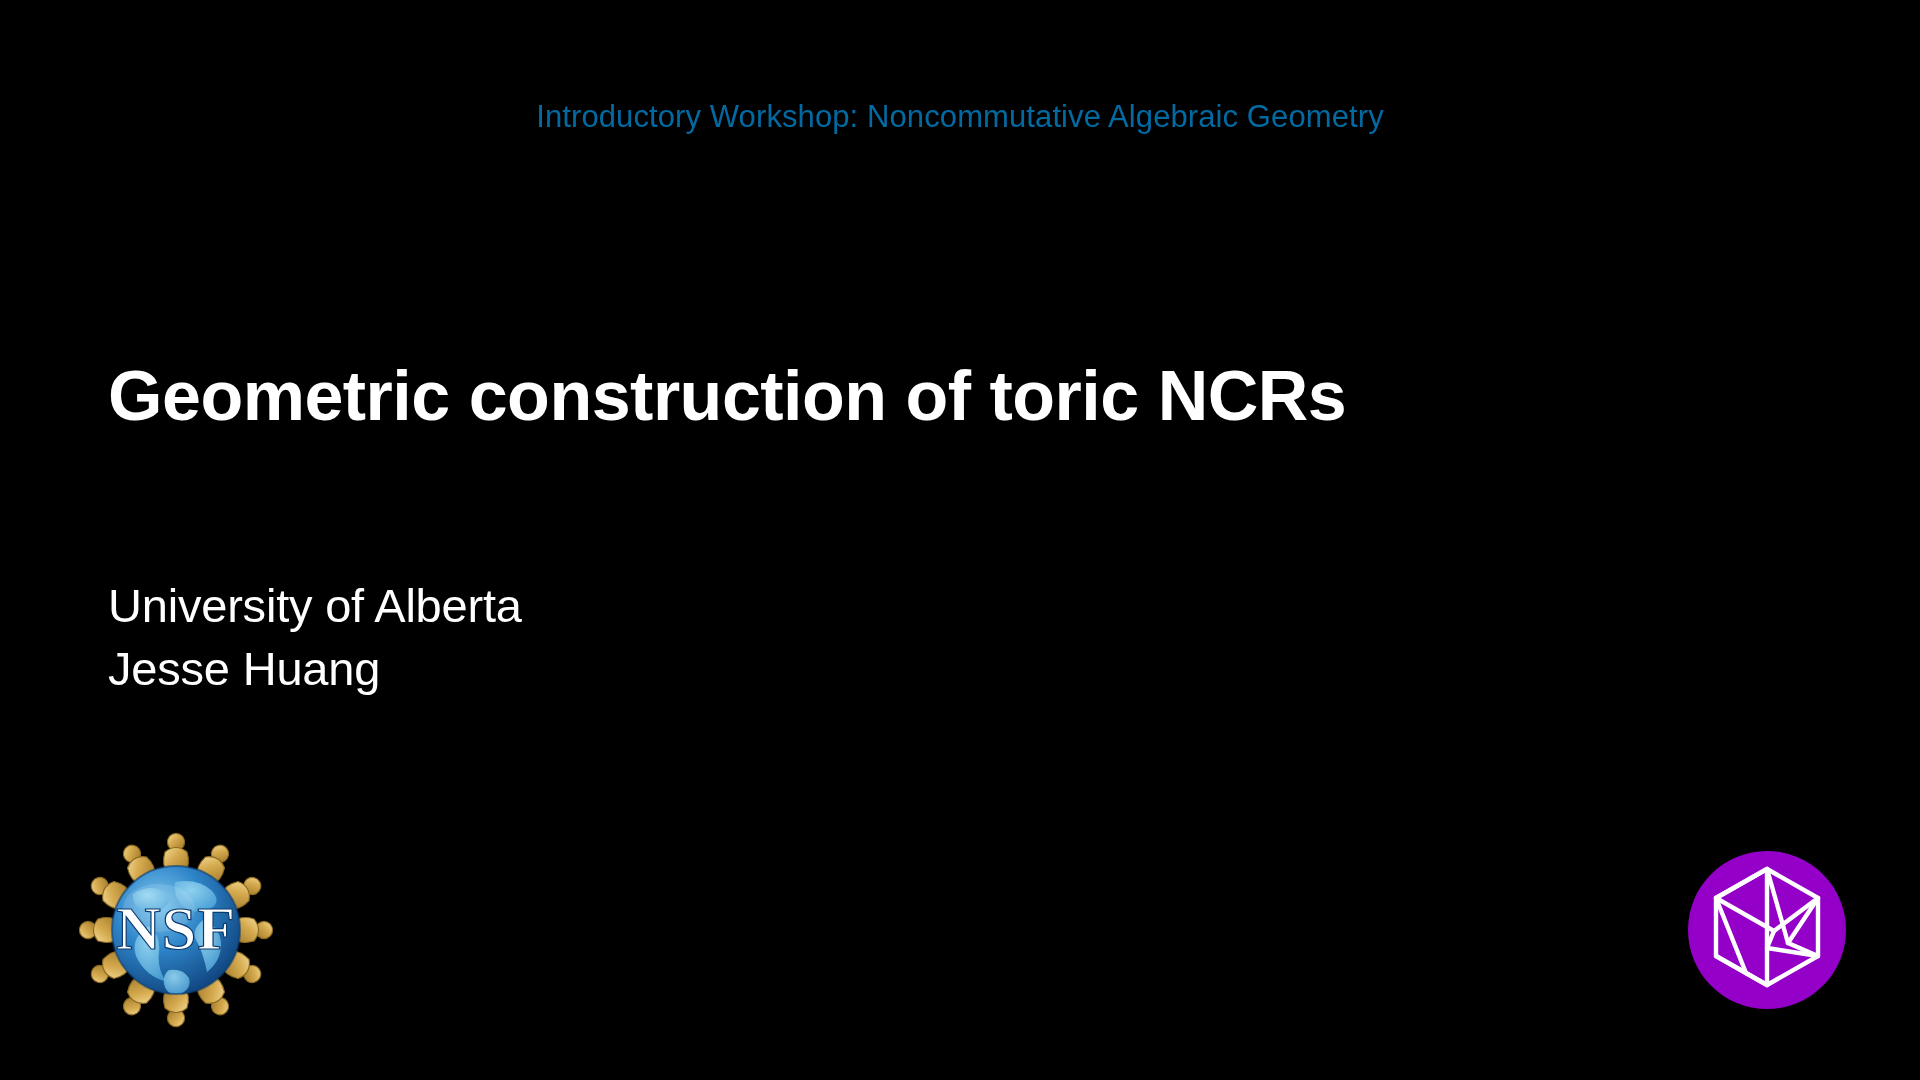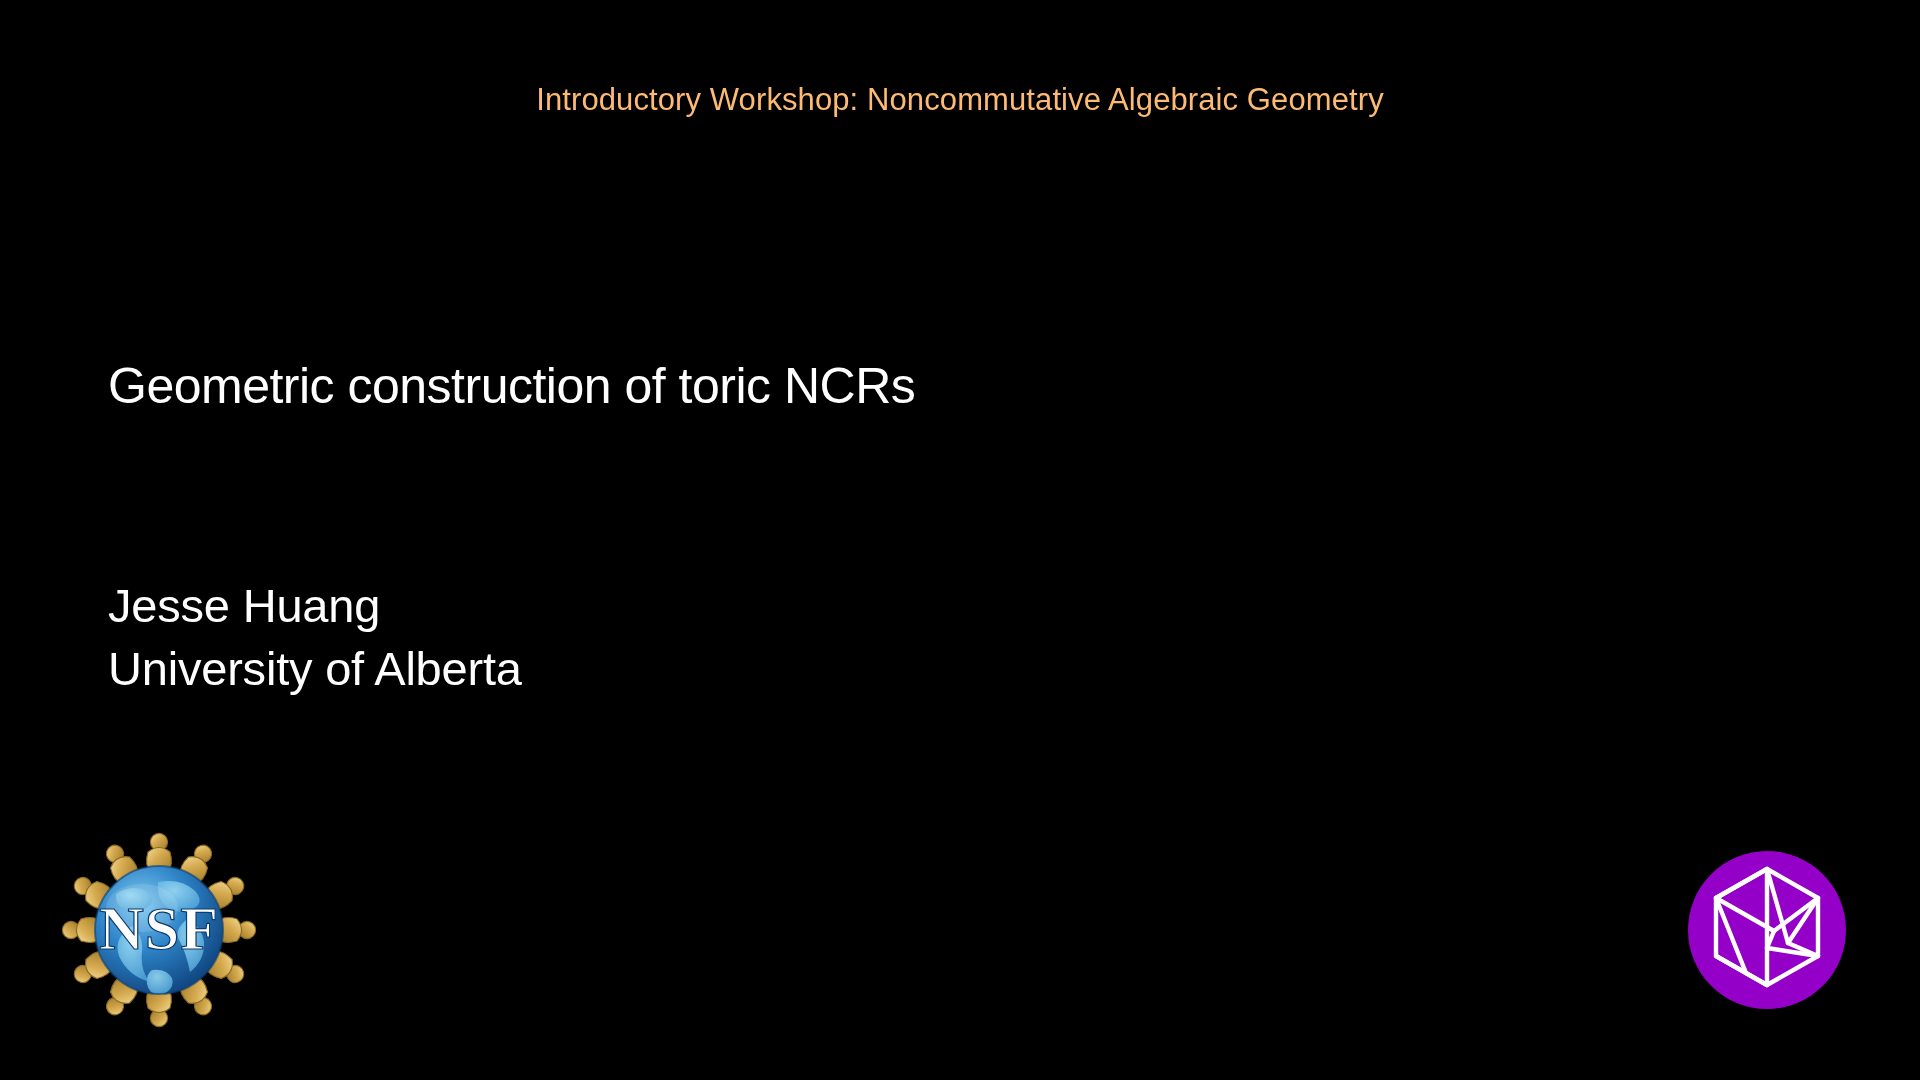--- a/index.html
+++ b/index.html
@@ -31,30 +31,31 @@
     left: 0;
     width: 1920px;
     text-align: center;
     line-height: 1.45;
   }
   .header-line {
     display: block;
     font-size: 31px;
     font-weight: 400;
     letter-spacing: 0.1px;
-    color: #fdba74;
+    color: #0369a1;
+    margin-top: 17px;
   }
 
   
   .title {
     position: absolute;
     left: 108px;
     top: 360px;
-    font-size: 50px;
-    font-weight: 400;
+    font-size: 70px;
+    font-weight: 700;
     letter-spacing: -0.5px;
     line-height: 1.05;
     color: #ffffff;
     white-space: nowrap;
   }
 
   
   .byline {
     position: absolute;
     left: 108px;
@@ -66,21 +67,21 @@
     font-size: 47px;
     font-weight: 400;
     letter-spacing: -0.2px;
     color: #ffffff;
     white-space: nowrap;
   }
 
   
   .nsf-logo {
     position: absolute;
-    left: 54px;
+    left: 71px;
     top: 822px;
     width: 210px;
     height: 212px;
   }
   .nsf-logo svg { display: block; width: 100%; height: 100%; }
 
   
   .hex-logo {
     position: absolute;
     left: 1688px;
@@ -95,22 +96,22 @@
 
 <div class="slide">
 
   <div class="header">
     <span class="header-line">Introductory Workshop: Noncommutative Algebraic Geometry</span>
   </div>
 
   <div class="title">Geometric construction of toric NCRs</div>
 
   <div class="byline">
+    <span class="byline-line">University of Alberta</span>
     <span class="byline-line">Jesse Huang</span>
-    <span class="byline-line">University of Alberta</span>
   </div>
 
   <div class="nsf-logo">
     <svg viewBox="0 0 210 212" xmlns="http://www.w3.org/2000/svg" aria-hidden="true">
       <defs>
         <radialGradient id="globeGrad" cx="36%" cy="30%" r="78%">
           <stop offset="0%" stop-color="#7ec8f0"></stop>
           <stop offset="45%" stop-color="#2e84c8"></stop>
           <stop offset="100%" stop-color="#0d3f79"></stop>
         </radialGradient>

